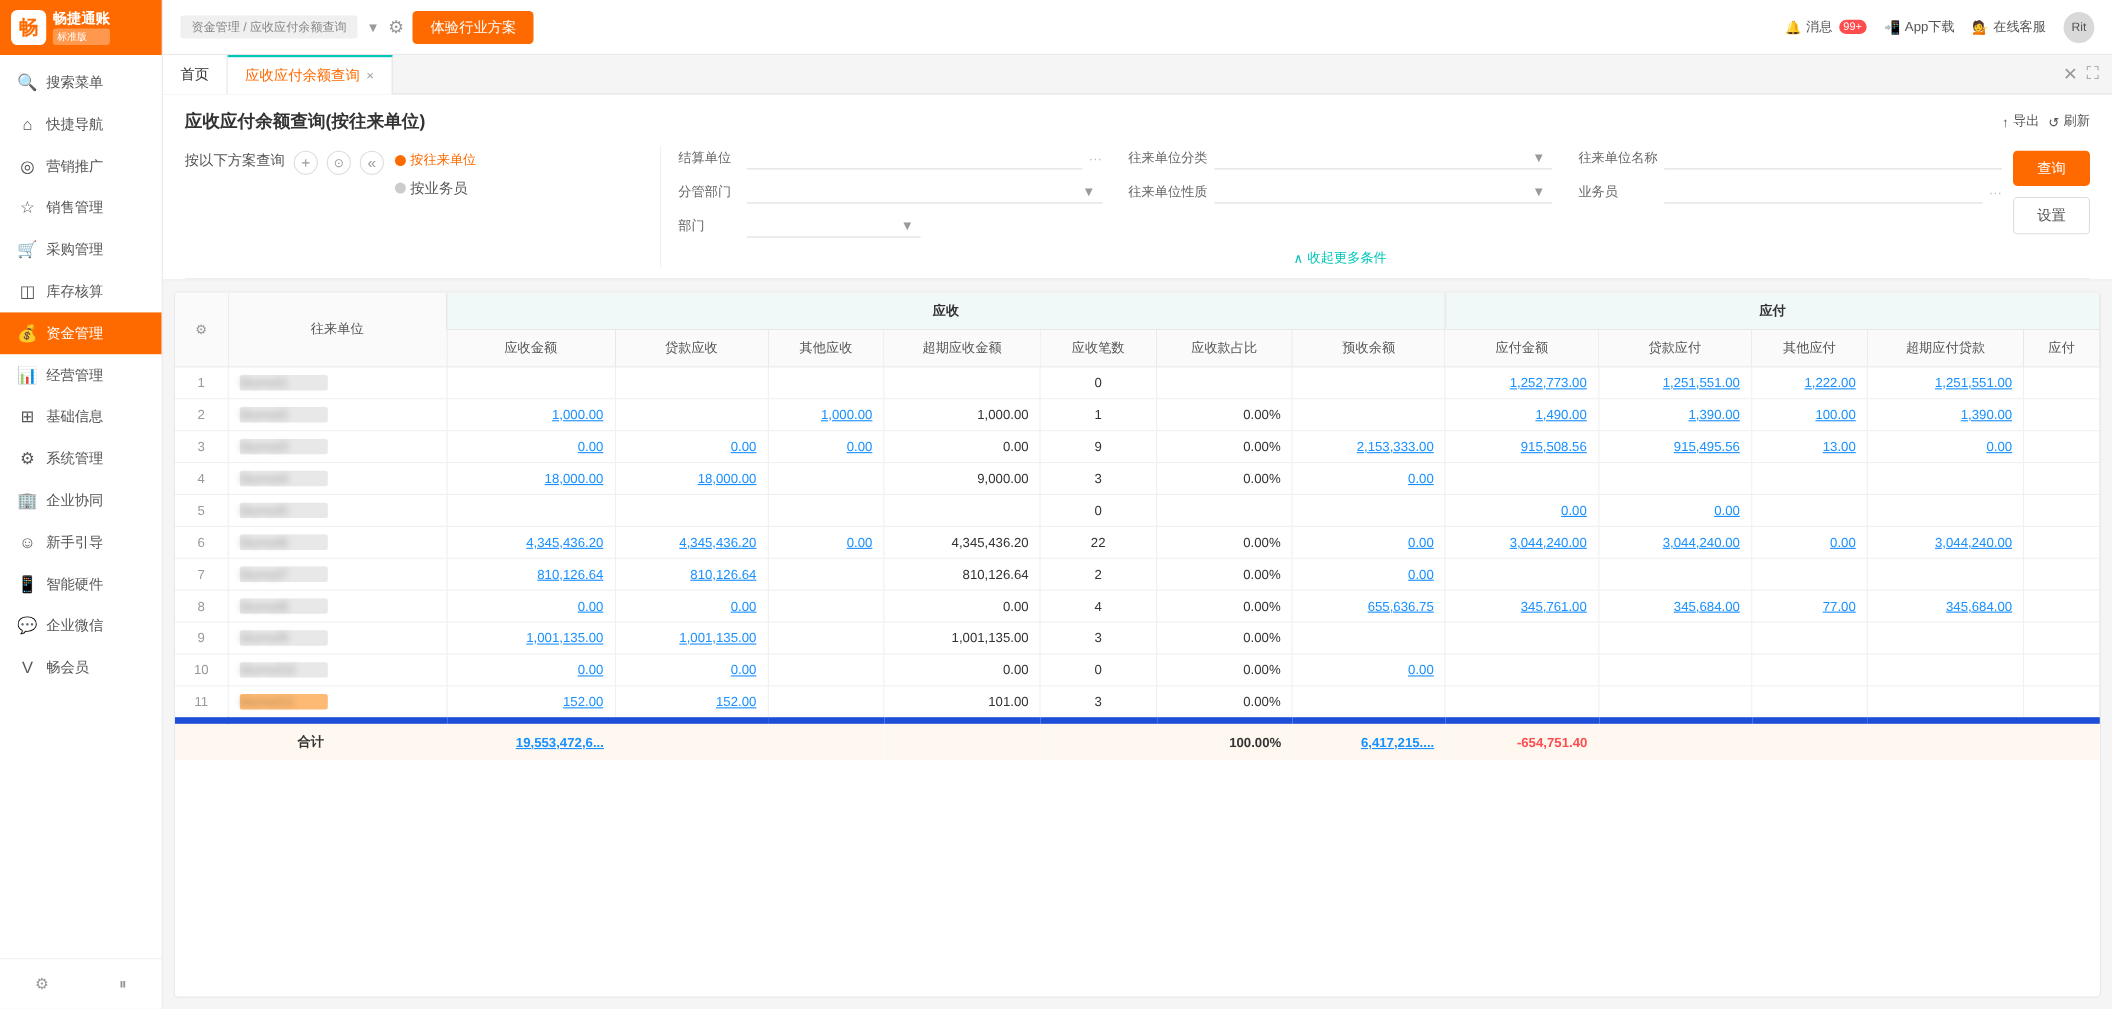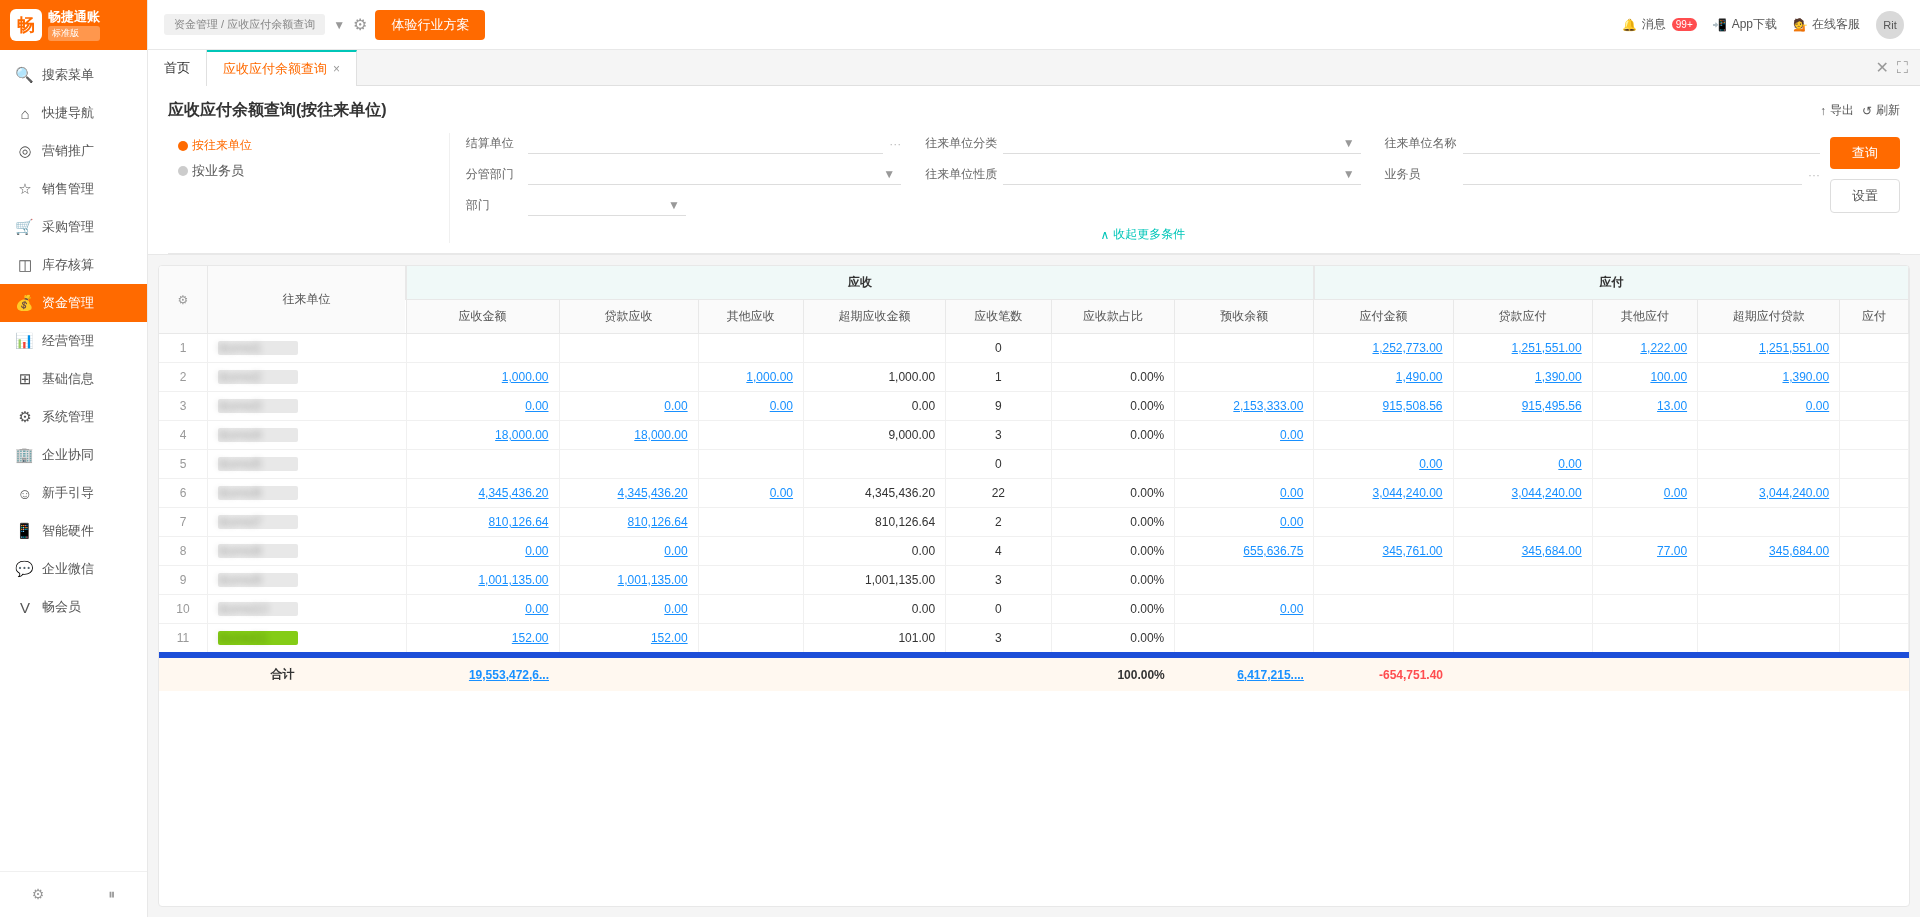--- a/index.html
+++ b/index.html
@@ -211,20 +211,26 @@
           </div>
           <div class="page-action-btn">
             <span>↺</span>
             <span>刷新</span>
           </div>
         </div>
       </div>
 
       <div class="filter-area" style="padding: 0 0 10px 0;">
         <div class="filter-main">
+          <div style="display:flex; align-items:flex-start; gap:8px; padding-top:4px;">
+            <span class="filter-label" style="white-space:nowrap; color:#555; font-size:13px;">按以下方案查询</span>
+            <div class="filter-add-btn">+</div>
+            <div class="filter-add-btn" style="font-size:11px;">⊙</div>
+            <div class="filter-add-btn">«</div>
+          </div>
           <div style="display:flex; flex-direction:column; gap:0; flex:1; padding-left:10px;">
             <div style="display:flex; align-items:center; gap:4px; padding: 4px 0;">
               <span style="display:inline-block; width:10px; height:10px; background:#ff6a00; border-radius:50%;"></span>
               <span style="color:#ff6a00; font-size:12px;">按往来单位</span>
             </div>
             <div style="display:flex; align-items:center; gap:4px; padding: 4px 0;">
               <span style="display:inline-block; width:10px; height:10px; background:#ccc; border-radius:50%;"></span>
               <span style="color:#555; font-size:13px;">按业务员</span>
             </div>
           </div>
@@ -479,21 +485,21 @@
               <td style="text-align: right;">0.00%</td>
               <td style="color: rgb(24, 144, 255); text-decoration: underline; cursor: pointer;">0.00</td>
               <td></td>
               <td></td>
               <td></td>
               <td></td>
               <td></td>
             </tr>
             <tr>
               <td style="text-align: center; color: rgb(153, 153, 153);">11</td>
-              <td style="text-align: left;"><span style="color:transparent; text-shadow:0 0 6px rgba(0,0,0,0.3); background:#84cc16; border-radius:2px; display:inline-block; min-width:80px;">blurred11</span></td>
+              <td style="text-align: left;"><span style="color:transparent; text-shadow:0 0 6px rgba(0,0,0,0.3); background:#fdba74; border-radius:2px; display:inline-block; min-width:80px;">blurred11</span></td>
               <td style="color: rgb(24, 144, 255); text-decoration: underline; cursor: pointer;">152.00</td>
               <td style="color: rgb(24, 144, 255); text-decoration: underline; cursor: pointer;">152.00</td>
               <td></td>
               <td>101.00</td>
               <td style="text-align: center;">3</td>
               <td style="text-align: right;">0.00%</td>
               <td></td>
               <td></td>
               <td></td>
               <td></td>

